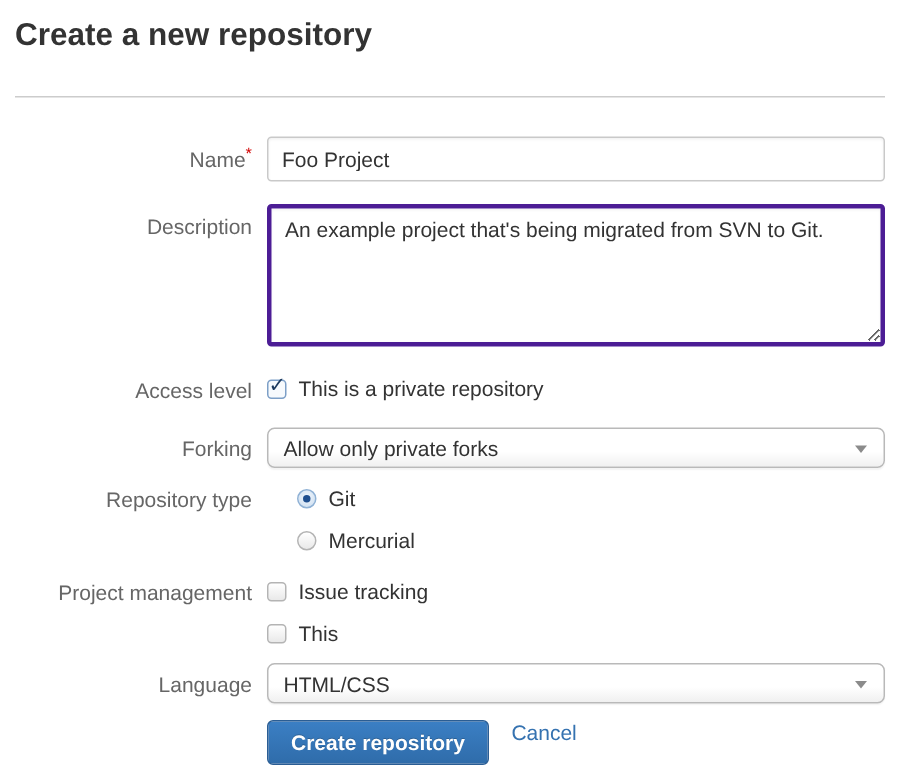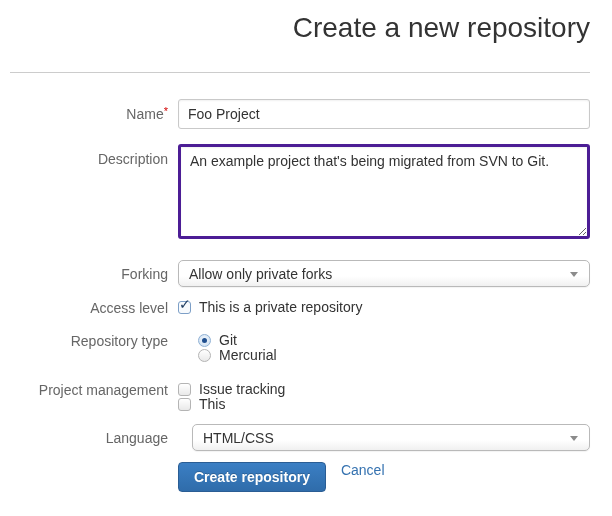--- a/index.html
+++ b/index.html
@@ -7,23 +7,22 @@
   body {
     width: 612px; height: 516px;
     font-family: "Liberation Sans", "DejaVu Sans", sans-serif;
     font-size: 14px; color: #333;
     overflow: hidden;
   }
   .page { padding: 12px 22px 20px 10px; }
 
   h1.page-title {
     margin: 0; padding: 0 0 0 0;
-    font-size: 28px; font-weight: 400; color: #333;
+    font-size: 21px; font-weight: 700; color: #333;
     letter-spacing: 0;
-    text-align: right;
   }
   hr.divider {
     border: none; border-top: 1px solid #cccccc;
     margin: 28px 0 0 0;
   }
 
   form { margin-top: 26px; }
   .row { display: flex; align-items: flex-start; margin-bottom: 15px; }
   .row .lbl {
     width: 168px; flex: 0 0 168px;
@@ -48,21 +47,21 @@
     border: 3px solid #4c1d95; border-radius: 3px;
     padding: 5px 9px; font-size: 14px; color: #333;
     font-family: "Liberation Sans", "DejaVu Sans", sans-serif;
     box-shadow: inset 0 1px 2px rgba(0,0,0,0.06);
     outline: none; resize: both; background: #fff;
     line-height: 1.35;
   }
 
   
   .opt { display: flex; align-items: center; gap: 8px; color: #333; }
-  .opt + .opt { }
+  .opt + .opt { margin-top: 13px; }
   .opt .opt-label { color: #333; font-size: 14px; line-height: 15px; }
 
   .cbx {
     width: 13px; height: 13px; flex: 0 0 13px;
     border: 1px solid #b4b4b4; border-radius: 3px;
     background: linear-gradient(#ffffff, #e9e9e9);
     position: relative; display: inline-block;
   }
   .cbx.checked {
     border-color: #7d9fc7;
@@ -109,21 +108,21 @@
     border-left: 4px solid transparent;
     border-right: 4px solid transparent;
     border-top: 5px solid #8b8b8b;
   }
 
   .row.access-row { margin-bottom: 17px; }
   .row.desc-row { margin-bottom: 18px; }
   .row.forking-row { margin-bottom: 13px; }
   .row.repotype-row { margin-bottom: 19px; gap: 20px; }
   .row.projmgmt-row { margin-bottom: 12px; }
-  .row.language-row { margin-bottom: 11px; gap: 14px; }
+  .row.language-row { margin-bottom: 11px; }
   .row.name-row { margin-bottom: 15px; }
 
   .actions { display: flex; align-items: flex-start; }
   .btn-primary {
     height: 30px; padding: 0 15px;
     background: linear-gradient(#3b7fc4, #2f6caa);
     border: 1px solid #2a5d94; border-radius: 4px;
     color: #ffffff; font-weight: bold; font-size: 14px;
     font-family: "Liberation Sans", "DejaVu Sans", sans-serif;
     text-shadow: 0 -1px 0 rgba(0,0,0,0.2);
@@ -150,38 +149,38 @@
       </div>
     </div>
 
     <div class="row input-row desc-row">
       <label class="lbl">Description</label>
       <div class="field">
         <textarea class="text" style="">An example project that's being migrated from SVN to Git.</textarea>
       </div>
     </div>
 
-    <div class="row forking-row">
-      <label class="lbl" style="padding-top:6px;">Forking</label>
-      <div class="field">
-        <div class="select">
-          <span class="select-value">Allow only private forks</span>
-          <span class="select-arrow"></span>
-        </div>
-      </div>
-    </div>
-
     <div class="row access-row">
       <label class="lbl">Access level</label>
       <div class="field">
         <div class="opt">
           <span class="cbx checked">
               <span class="check-glyph">✓</span>
             </span>
           <span class="opt-label">This is a private repository</span>
+        </div>
+      </div>
+    </div>
+
+    <div class="row forking-row">
+      <label class="lbl" style="padding-top:6px;">Forking</label>
+      <div class="field">
+        <div class="select">
+          <span class="select-value">Allow only private forks</span>
+          <span class="select-arrow"></span>
         </div>
       </div>
     </div>
 
     <div class="row repotype-row">
       <label class="lbl">Repository type</label>
       <div class="field">
         <div class="opt">
           <span class="rad selected">
               <span class="radio-dot"></span>

